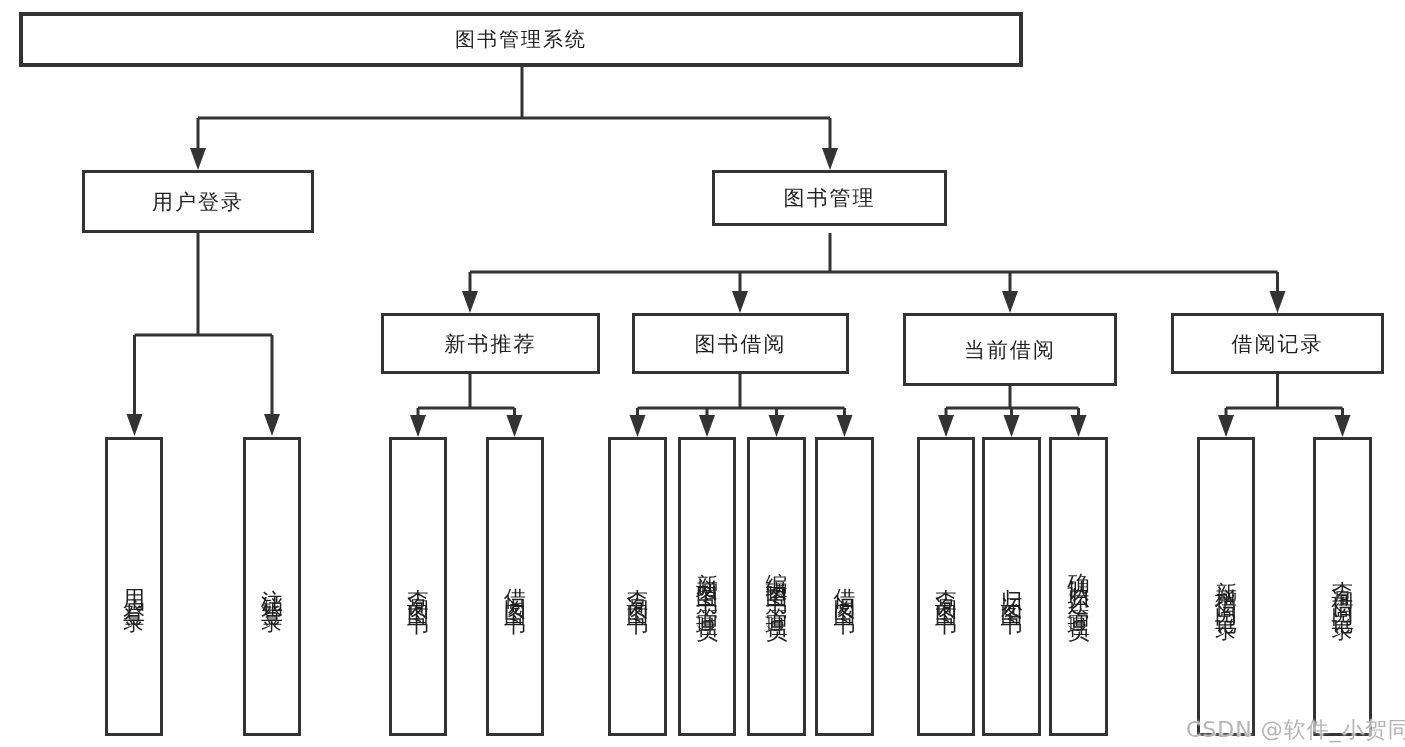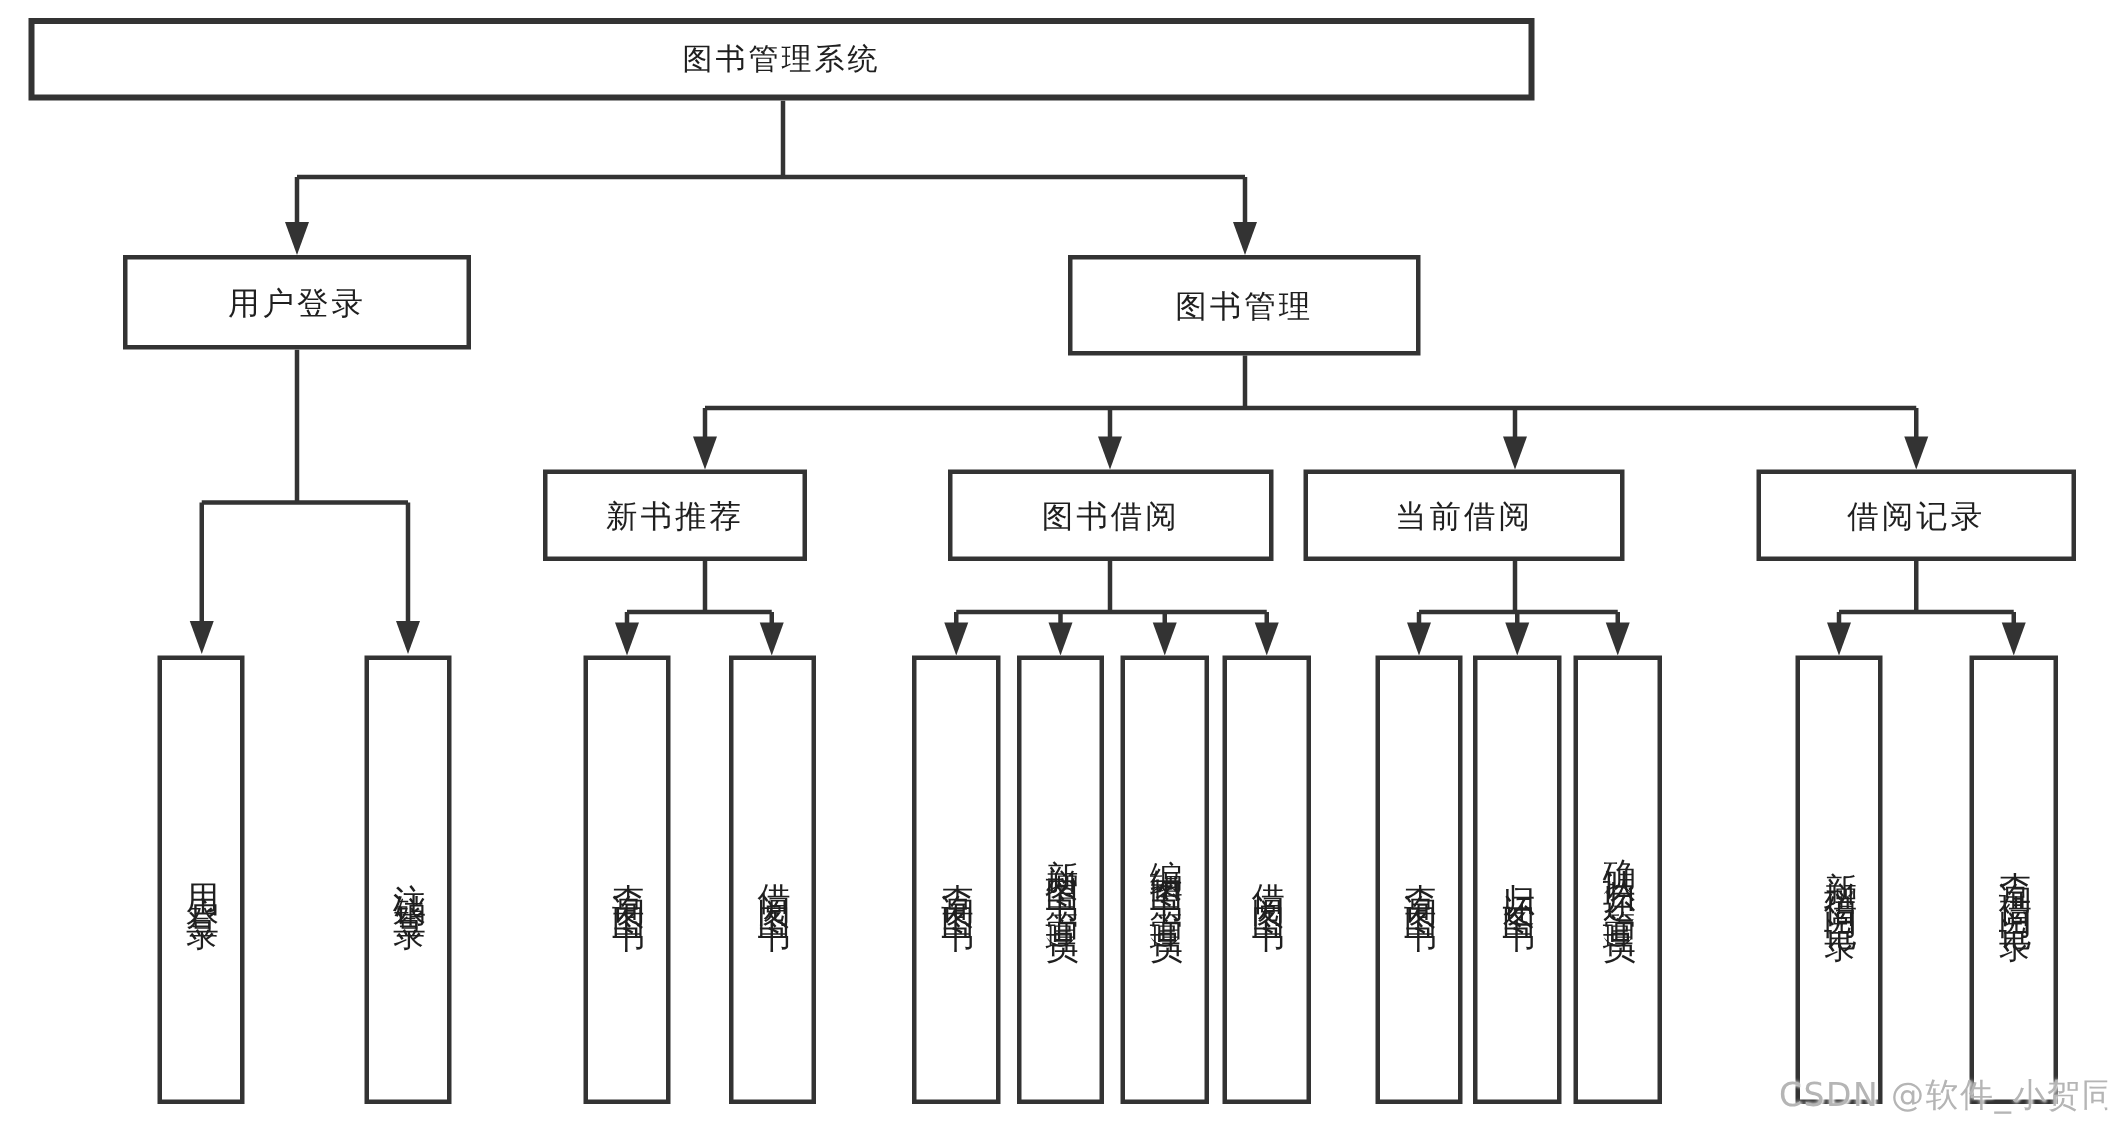--- a/index.html
+++ b/index.html
@@ -137,31 +137,31 @@
     </g>
   </svg>
 
   <div class="node root h" style="left:19px;top:12px;width:1004px;height:55px">
     <span class="lbl">图书管理系统</span>
   </div>
 
   <div class="node h" style="left:82px;top:170px;width:232px;height:63px">
     <span class="lbl">用户登录</span>
   </div>
-  <div class="node h" style="left:712px;top:170px;width:235px;height:67px">
+  <div class="node h" style="left:712px;top:170px;width:235px;height:56px">
     <span class="lbl">图书管理</span>
   </div>
 
-  <div class="node h" style="left:362px;top:313px;width:176px;height:61px">
+  <div class="node h" style="left:381px;top:313px;width:219px;height:61px">
     <span class="lbl">新书推荐</span>
   </div>
   <div class="node h" style="left:632px;top:313px;width:217px;height:61px">
     <span class="lbl">图书借阅</span>
   </div>
-  <div class="node h" style="left:869px;top:313px;width:214px;height:61px">
+  <div class="node h" style="left:903px;top:313px;width:214px;height:73px">
     <span class="lbl">当前借阅</span>
   </div>
   <div class="node h" style="left:1171px;top:313px;width:213px;height:61px">
     <span class="lbl">借阅记录</span>
   </div>
 
   <div class="node v" style="left:105px;top:437px;width:58px;height:299px">
     <span class="lbl">用户登录</span>
   </div>
   <div class="node v" style="left:243px;top:437px;width:58px;height:299px">

